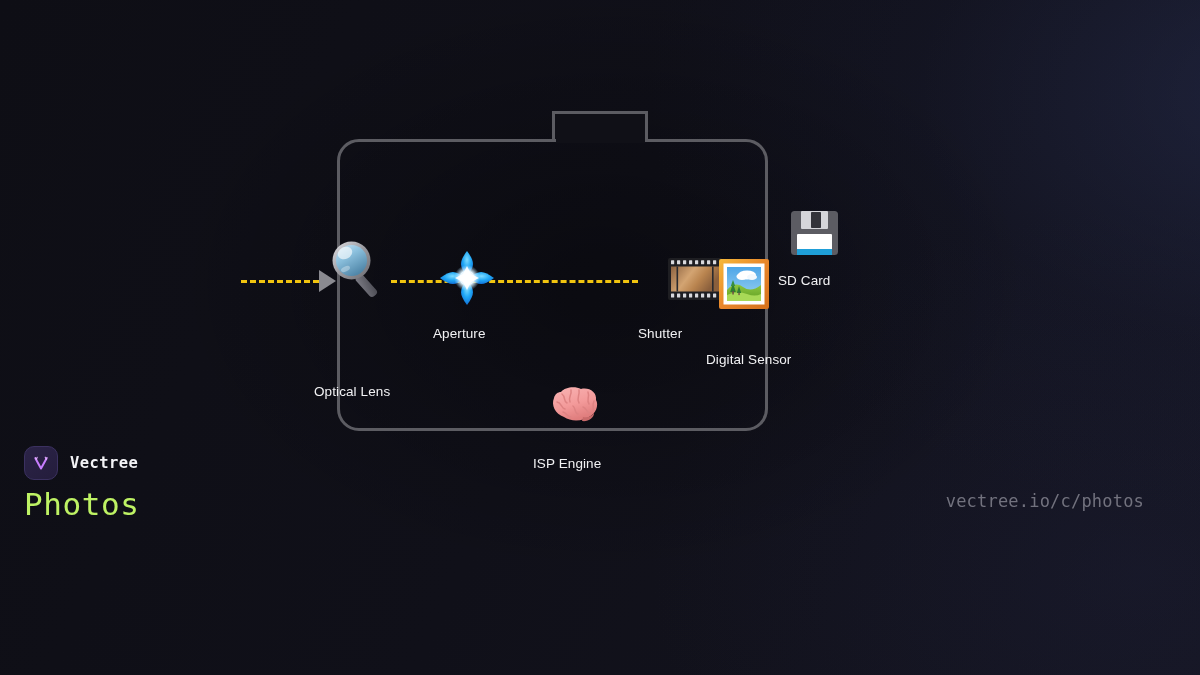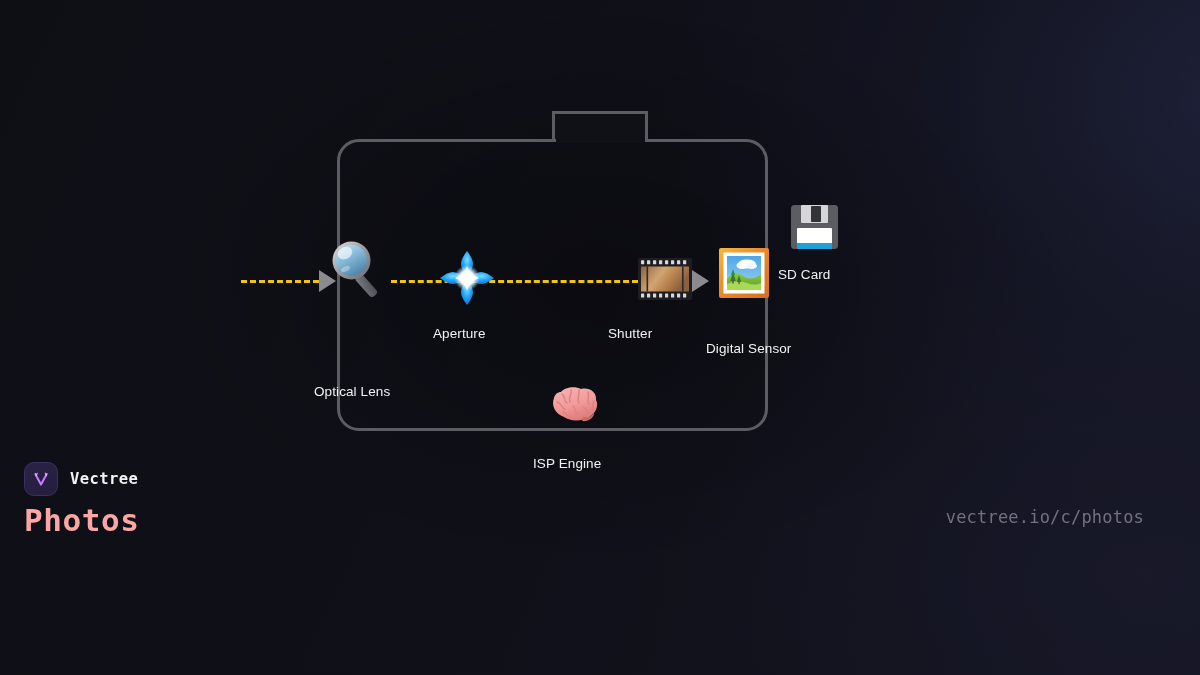--- a/index.html
+++ b/index.html
@@ -83,59 +83,59 @@
 
   
   .n-lens { left:326px; top:236px; width:66px; height:66px; }
   .n-lens .label { left:-12px; top:148px; }
 
   
   .n-aperture { left:437px; top:248px; width:60px; height:60px; }
   .n-aperture .label { left:-4px; top:78px; }
 
   
-  .n-shutter { left:614px; top:258px; width:34px; height:42px;padding-left:24px; }
+  .n-shutter { left:644px; top:258px; width:34px; height:42px;padding-left:24px; }
   .n-shutter .label { left:-6px; top:68px; }
 
   
-  .n-sensor { left:719px; top:248px; width:50px; height:50px; }
+  .n-sensor { left:719px; top:259px; width:50px; height:50px; }
   .n-sensor .label { left:-13px; top:93px; }
 
   
-  .n-sdcard { left:789px; top:201px; width:51px; height:51px; }
+  .n-sdcard { left:789px; top:207px; width:51px; height:51px; }
   .n-sdcard .label { left:-11px; top:66px; }
 
   
   .n-isp { left:549px; top:385px; width:52px; height:40px; }
   .n-isp .label { left:-16px; top:55px;margin-top:16px; }
 
   
-  .footer { position:absolute; left:0; bottom:0; width:1168px; height:115px; }
+  .footer { position:absolute; left:0; bottom:16px; width:1168px; height:115px; }
   .brand-row {
     position:absolute; left:24px; top:-98px;
     display:flex; align-items:center; gap:12px;
   }
   .brand-mark {
     width:34px; height:34px; border-radius:10px;
     background:linear-gradient(145deg, #2b2347 0%, #241d3c 100%);
     border:1px solid #3b3160;
     display:flex; align-items:center; justify-content:center;
     position:relative;
   }
   .brand-name {
     color:#f3f3f6;
     font-family:"DejaVu Sans Mono", monospace;
     font-size:15.5px; font-weight:bold;
     letter-spacing:0.4px;
   }
   .page-title {
     position:absolute; left:24px; top:-58px;
-    color:#fca5a5;
+    color:#bef264;
     font-family:"DejaVu Sans Mono", monospace;
-    font-size:31px; font-weight:bold;
+    font-size:31px; font-weight:normal;
     letter-spacing:0.6px;
   }
   .footer-url {
     position:absolute; right:24px; top:-53px;
     color:#72727e;
     font-family:"DejaVu Sans Mono", monospace;
     font-size:17px;
     letter-spacing:0.2px;
   }
 </style>

